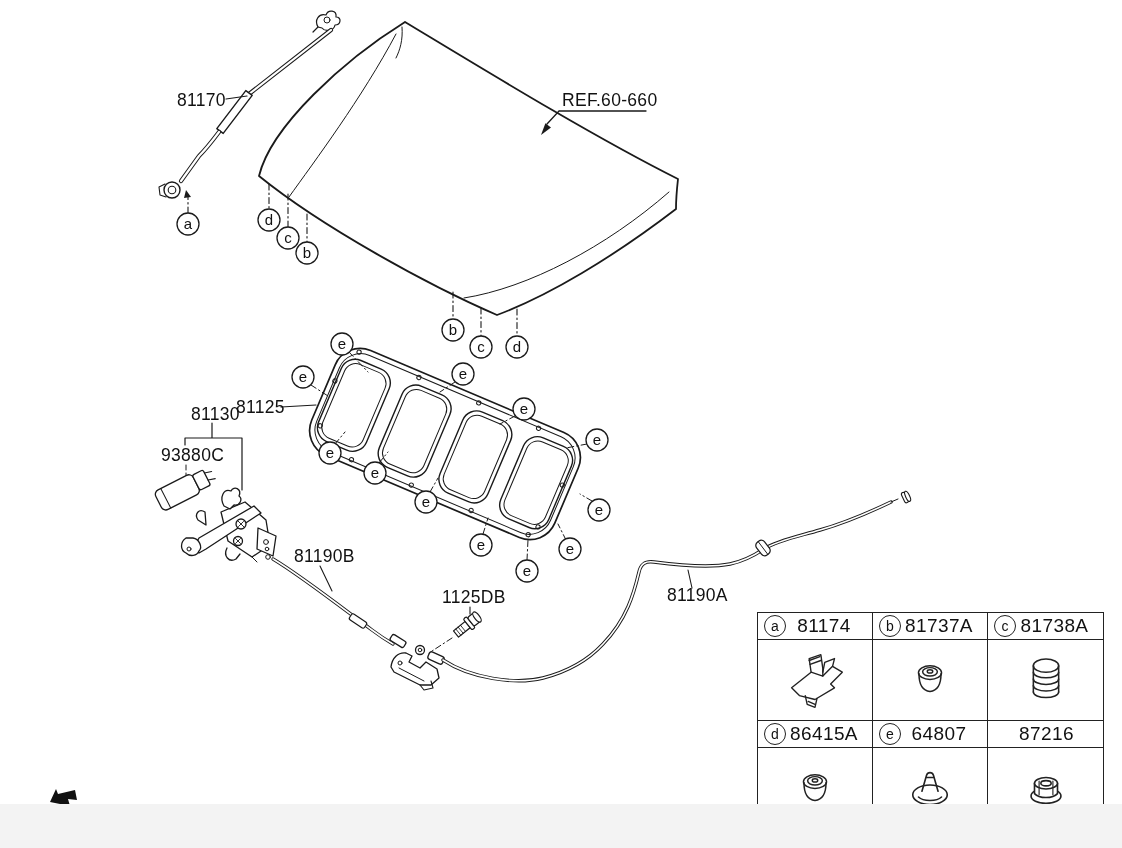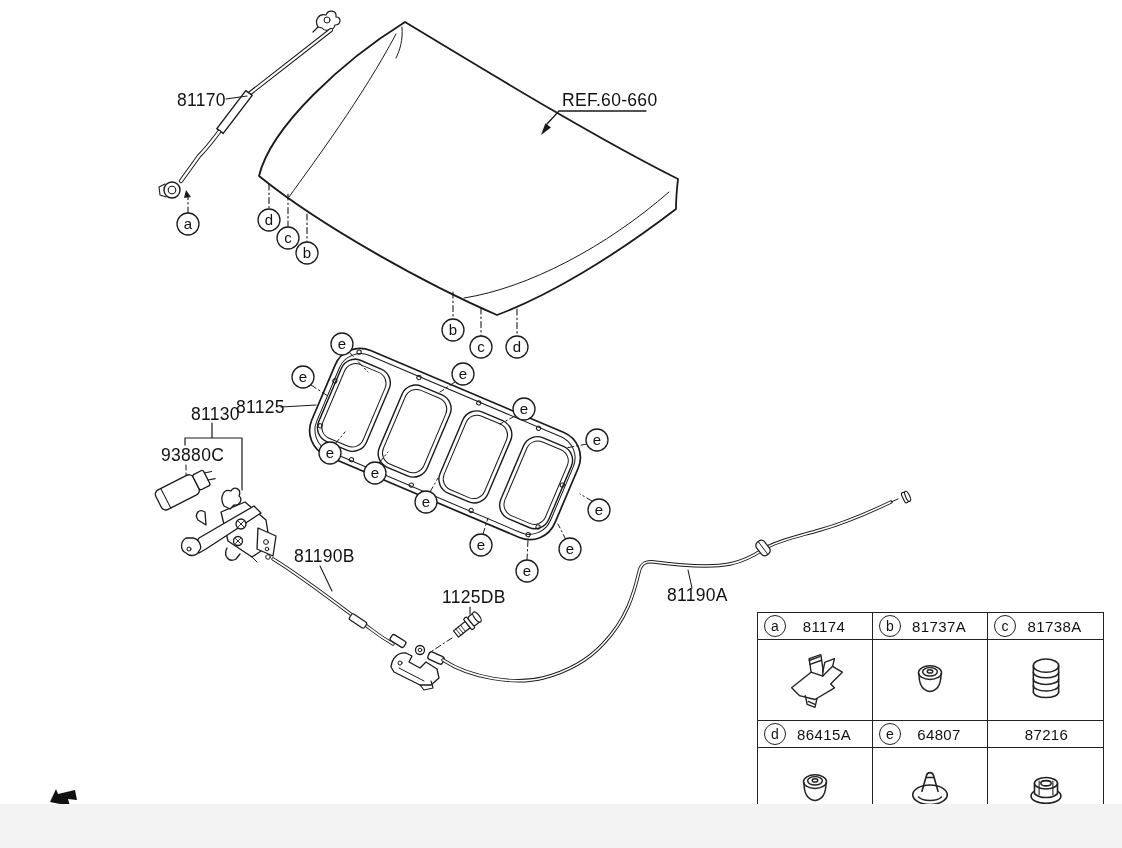--- a/index.html
+++ b/index.html
@@ -14,21 +14,21 @@
   .parts-table{position:absolute;left:757px;top:612px;width:347px;height:219px;
     box-sizing:border-box;border:1.6px solid #222;display:grid;
     grid-template-columns:1fr 1fr 1fr;grid-template-rows:27px 81px 27px 82px;background:#fff;}
   .pt-cell{box-sizing:border-box;border-right:1.4px solid #222;border-bottom:1.4px solid #222;
     display:flex;align-items:center;justify-content:center;overflow:hidden;}
   .pt-cell.last-col{border-right:none;}
   .pt-cell.last-row{border-bottom:none;}
   .pt-head{justify-content:flex-start;padding:0 4px 0 6px;gap:4px;}
   .pt-letter{flex:0 0 auto;width:20px;height:20px;border:1.3px solid #222;border-radius:50%;
     display:flex;align-items:center;justify-content:center;font-size:14px;color:#111;}
-  .pt-num{flex:1;text-align:center;font-size:15px;color:#111;letter-spacing:.4px;padding-right:10px;}
+  .pt-num{flex:1;text-align:center;font-size:19px;color:#111;letter-spacing:.4px;padding-right:10px;}
   .pt-num.no-letter{padding-right:0;}
   .icon-svg{stroke:#222;fill:none;stroke-width:1.4;stroke-linejoin:round;stroke-linecap:round;}
 </style>
 </head>
 <body>
 
 <div class="stage">
 
 <svg width="1122" height="848" viewBox="0 0 1122 848" stroke-linecap="round" stroke-linejoin="round">
 

